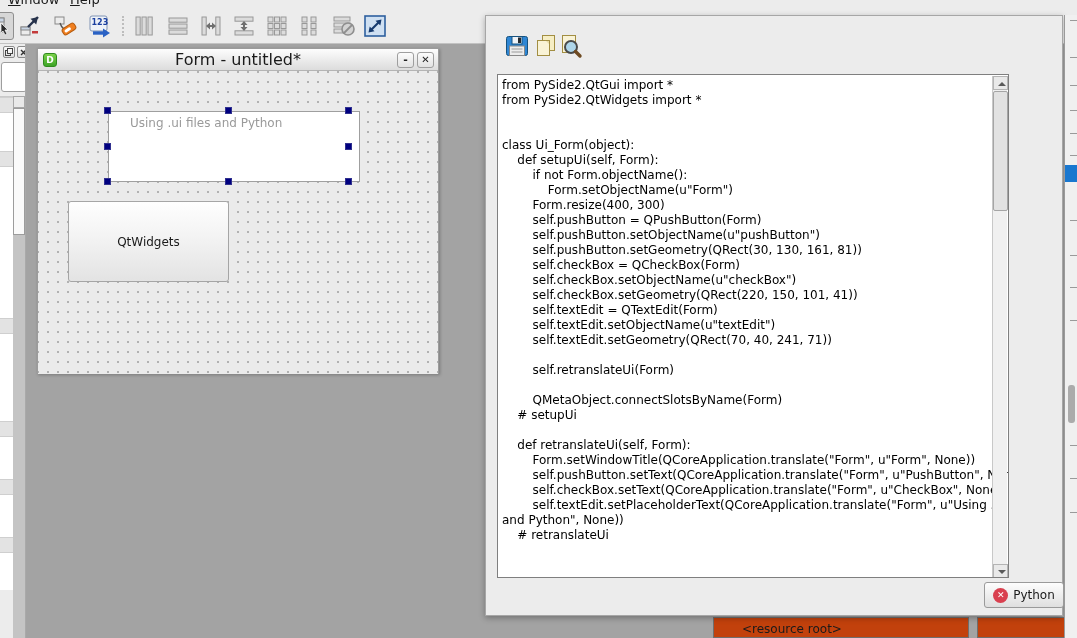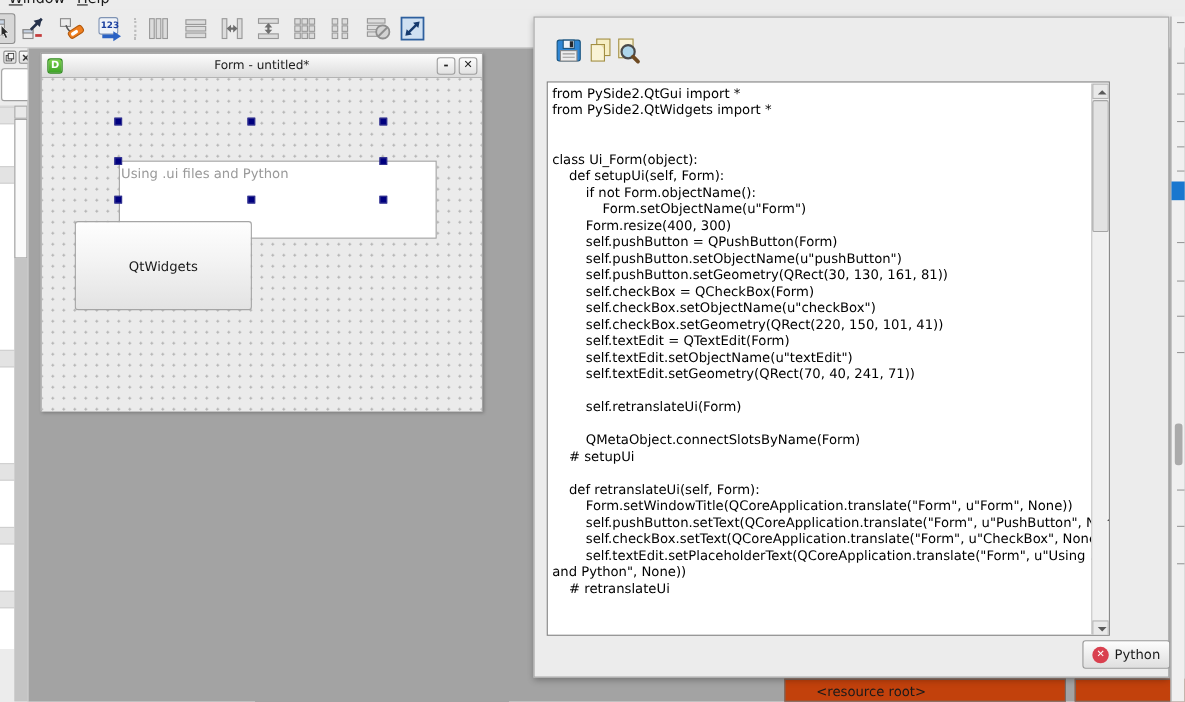--- a/index.html
+++ b/index.html
@@ -45,30 +45,30 @@
 
   
   #form-window { left:37px; top:48px; width:402px; height:326px; background:#ebebeb;
                  border:1px solid #9b9b9b; box-shadow:1px 1px 3px rgba(0,0,0,.25); }
   #form-titlebar { position:absolute; left:0; top:0; width:400px; height:22px;
                    background:linear-gradient(#fdfdfd,#dcdcdc); border-bottom:1px solid #b4b4b4;
                    display:flex; align-items:center; }
   #form-icon { position:absolute; left:5px; top:4px; width:14px; height:14px; border-radius:3px;
                background:linear-gradient(#7bd149,#3da426); border:1px solid #2f8a1d; color:#fff;
                font-size:9px; font-weight:bold; text-align:center; line-height:13px; }
-  #form-title { width:100%; text-align:center; font-size:11px; color:#1a1a1a; }
+  #form-title { width:100%; text-align:center; font-size:16px; color:#1a1a1a; }
   .tb-btn { position:absolute; top:3px; width:17px; height:16px; border:1px solid #9e9e9e;
             border-radius:3px; background:linear-gradient(#fcfcfc,#e2e2e2); text-align:center;
             font-size:11px; font-weight:bold; line-height:13px; color:#222; }
   #form-client { position:absolute; left:0; top:22px; width:400px; height:303px; background:#ebebeb;
                  background-image:radial-gradient(circle,#b2b2b2 1px,transparent 1.1px);
                  background-size:10px 10px; background-position:5px 6px; }
 
-  #fw-textedit { position:absolute; left:70px; top:40px; width:289px; height:71px; background:#fff;
-                 border:1px solid #9f9f9f; padding:4px 1px; color:#9a9a9a; font-size:12px;margin-top:35px; }
+  #fw-textedit { position:absolute; left:70px; top:40px; width:252px; height:71px; background:#fff;
+                 border:1px solid #9f9f9f; padding:4px 21px; color:#9a9a9a; font-size:12px; }
   .handle { position:absolute; width:7px; height:7px; background:#00007f; border:1px solid #31318f; }
   #fw-pushbutton { position:absolute; left:30px; top:130px; width:161px; height:81px;
                    background:linear-gradient(#fefefe,#f3f3f3 45%,#e3e3e3); border:1px solid #a5a5a5;
                    border-radius:3px; display:flex; align-items:center; justify-content:center;
                    font-size:12px; color:#1a1a1a; }
   #fw-checkbox { position:absolute; left:220px; top:150px; width:101px; height:41px; display:flex;
                  align-items:center; gap:6px; }
   #fw-checkbox .indicator { width:13px; height:13px; background:#fff; border:1px solid #8a8a8a;
                             border-radius:1px; }
 

